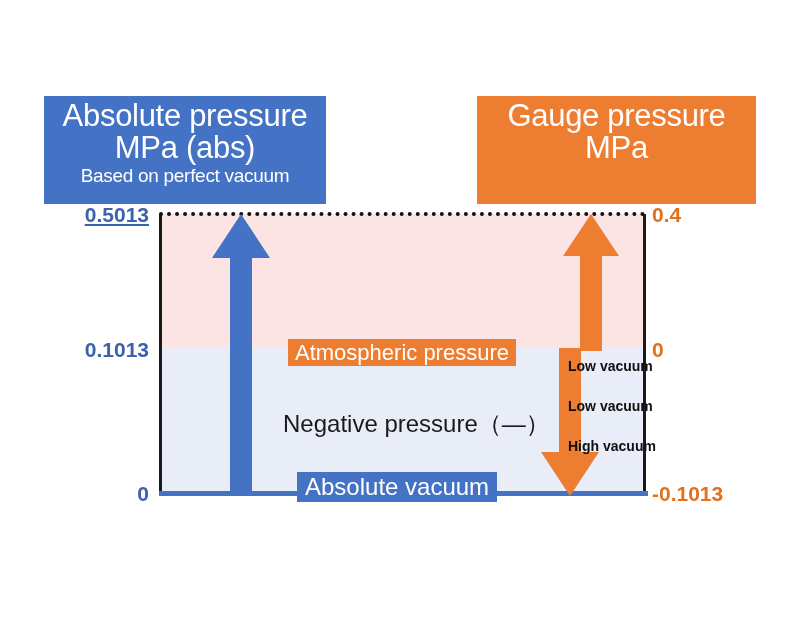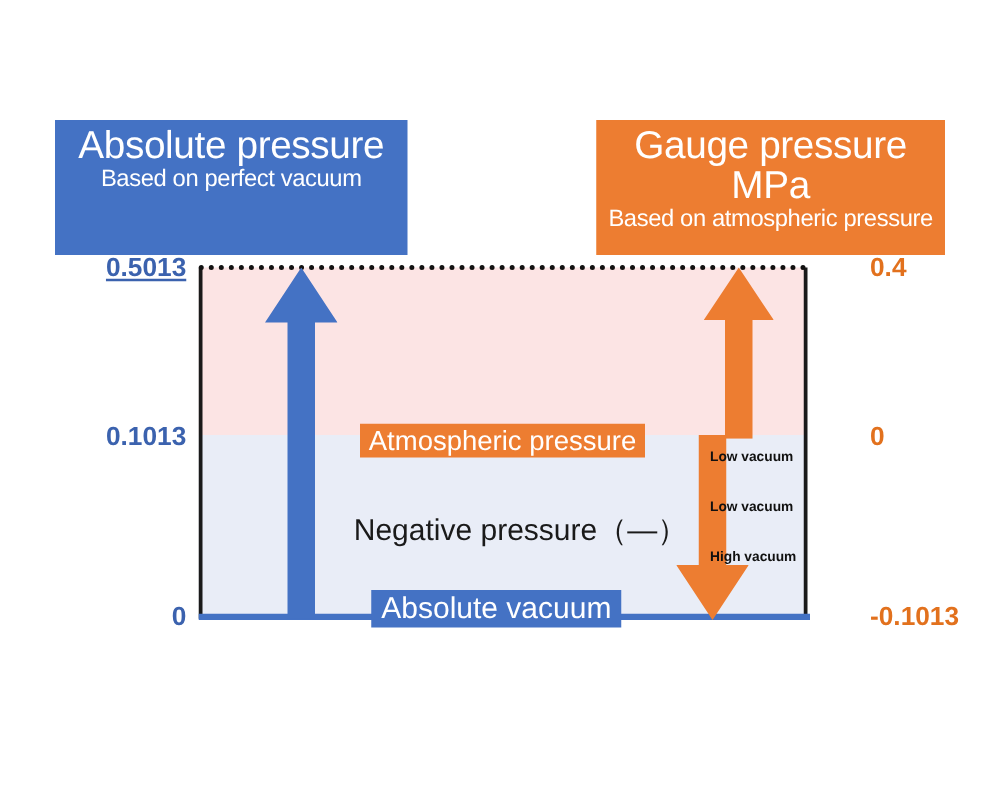--- a/index.html
+++ b/index.html
@@ -120,21 +120,20 @@
     font-weight: bold;
     white-space: nowrap;
   }
   .tick-left {
     color: #3B62AE;
     text-align: right;
   }
   .tick-right {
     color: #E2711D;
     text-align: left;
-    margin-left: 44px;
   }
   #tick-l-top   { right: 651px; top: 203px; text-decoration: underline; }
   #tick-l-atm   { right: 651px; top: 338px; margin-left: 12px; }
   #tick-l-zero  { right: 651px; top: 482px; }
   #tick-r-top   { left: 652px; top: 203px; }
   #tick-r-zero  { left: 652px; top: 338px; }
   #tick-r-bot   { left: 652px; top: 482px; }
 
   
   .arrow {
@@ -210,43 +209,43 @@
     top: 356px;
     width: 78px;
     height: 110px;
   }
   .vac-cell {
     position: absolute;
     left: 0;
     width: 78px;
     height: 20px;
     line-height: 20px;
-    font-size: 11px;
+    font-size: 14px;
     font-weight: bold;
     color: #101010;
     white-space: nowrap;
   }
   #vac-0 { top: 0px; }
   #vac-1 { top: 40px; }
   #vac-2 { top: 80px; }
 </style>
 </head>
 <body>
 
 <div id="stage">
 
   <div class="legend-box" id="legend-abs">
     <span class="l1">Absolute pressure</span>
+    <span class="l2">MPa (abs)</span>
     <span class="l3">Based on perfect vacuum</span>
   </div>
 
   <div class="legend-box" id="legend-gauge">
     <span class="l1">Gauge pressure</span>
     <span class="l2">MPa</span>
-    <span class="l3">Based on atmospheric pressure</span>
   </div>
 
   <div id="plot">
     <div id="band-positive"></div>
     <div id="band-negative"></div>
   </div>
 
   <div id="axis-left"></div>
   <div id="axis-right"></div>
   <div id="line-top"></div>

